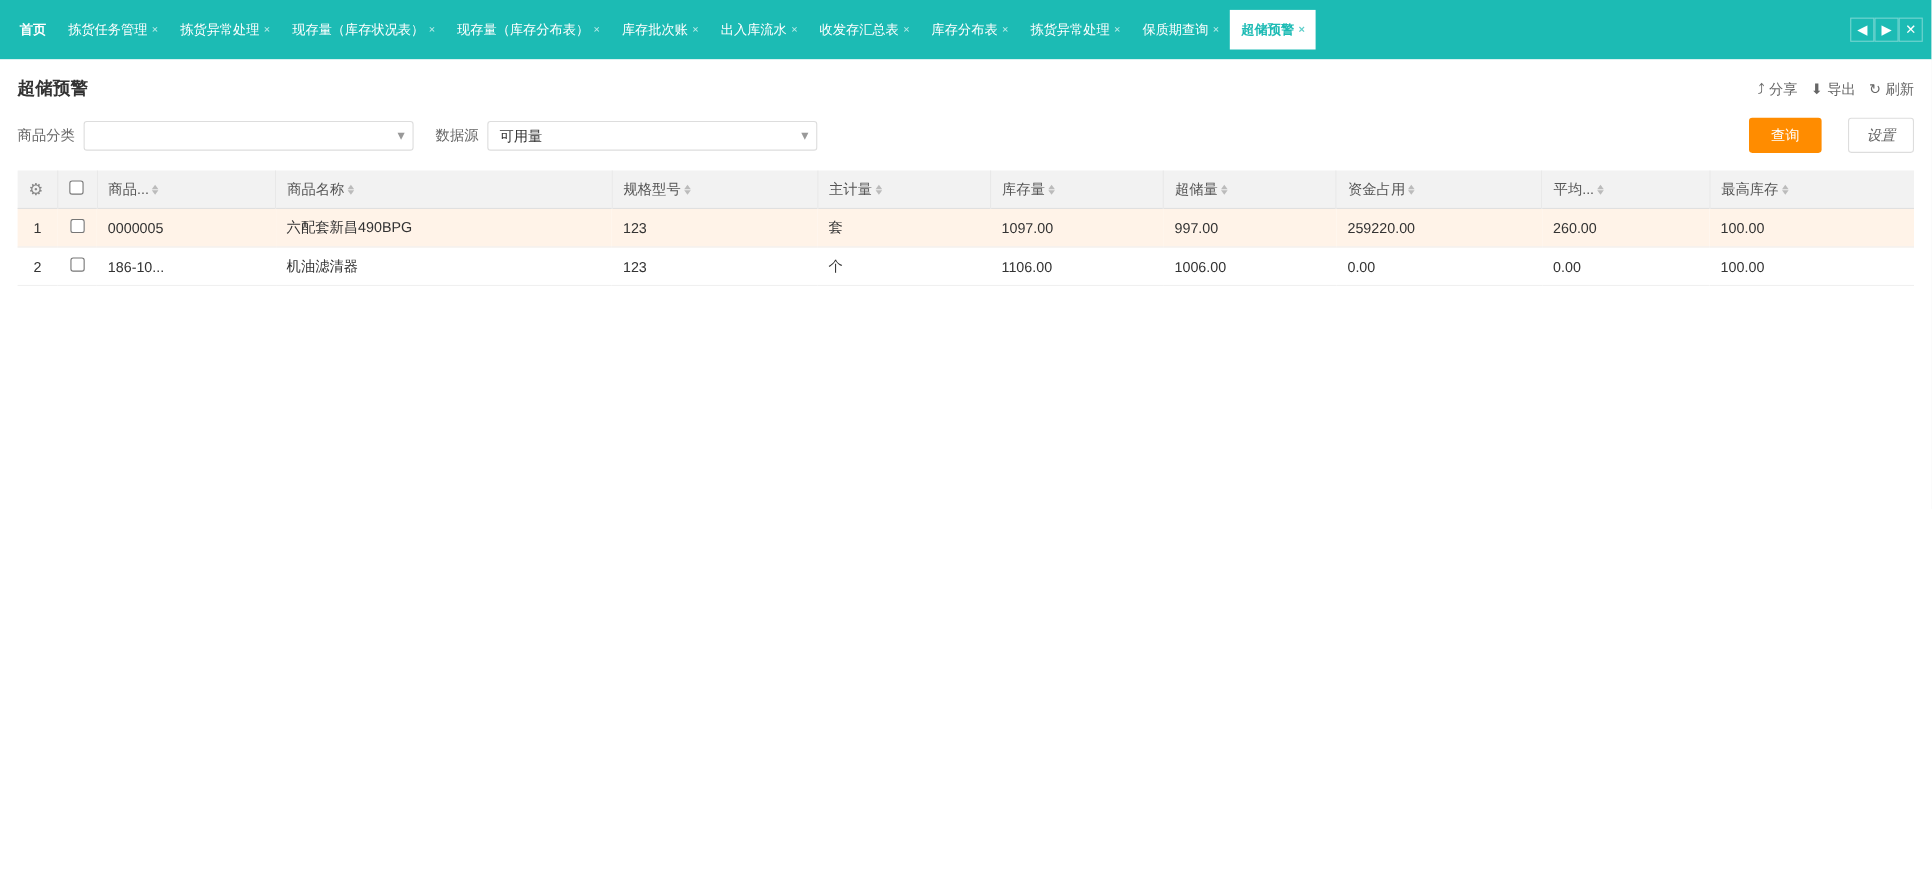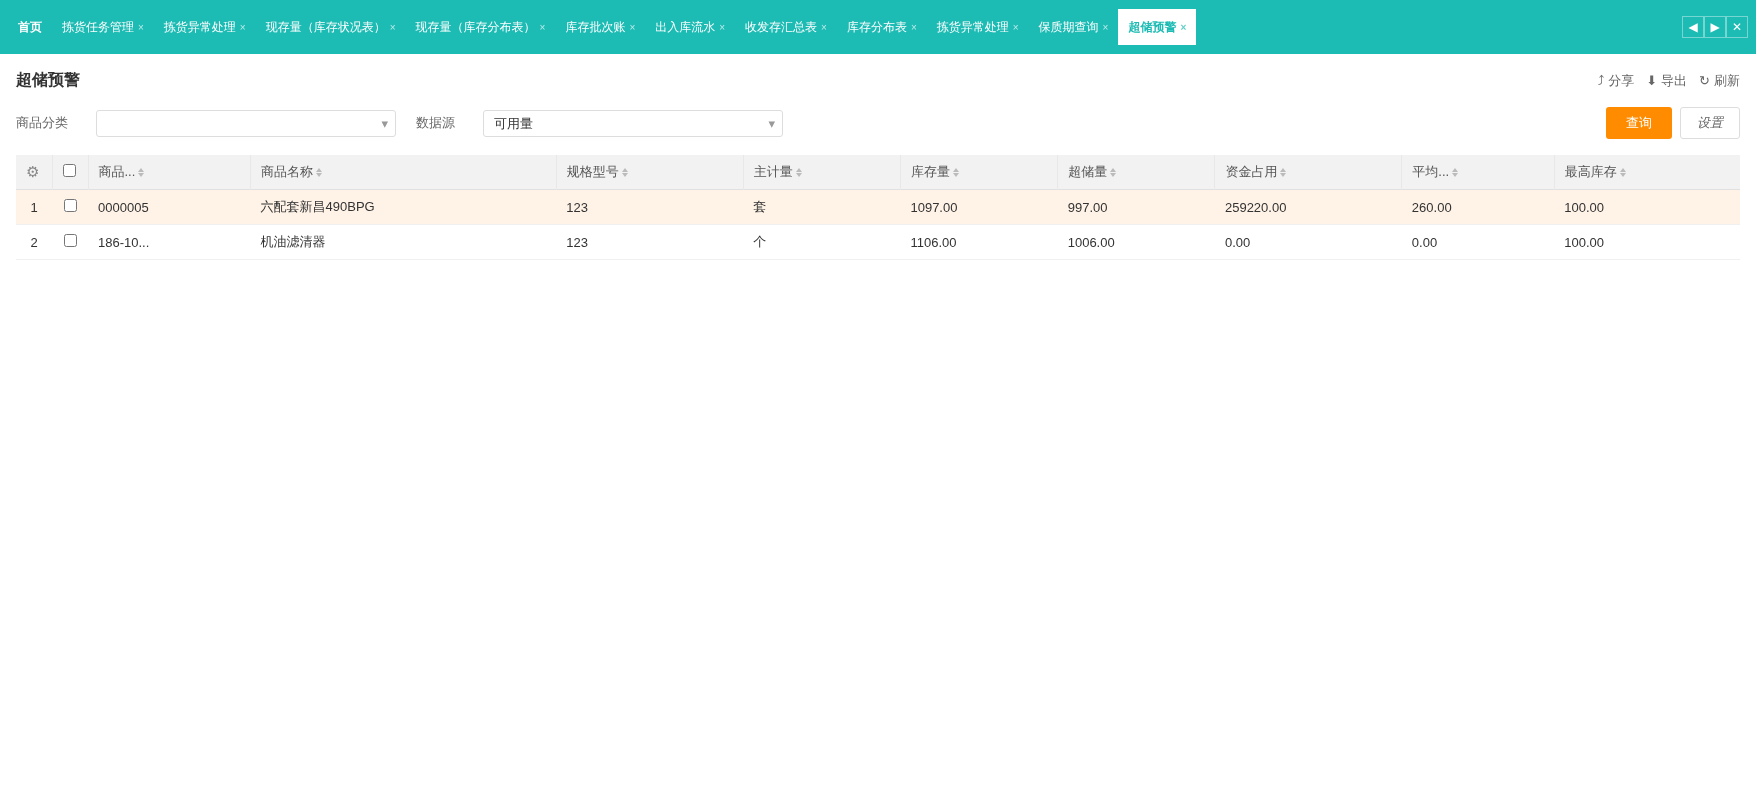--- a/index.html
+++ b/index.html
@@ -107,38 +107,37 @@
       border: 1px solid #ddd;
       border-radius: 3px;
       padding: 5px 28px 5px 10px;
       font-size: 13px;
       color: #333;
       background: #fff;
       appearance: none;
       min-width: 200px;
       cursor: pointer;
       position: relative;
-      margin-left: 20px;
     }
     .filter-select-wrap {
       position: relative;
       display: inline-block;
     }
     .filter-select-wrap::after {
       content: '▾';
       position: absolute;
       right: 8px;
       top: 50%;
       transform: translateY(-50%);
       color: #999;
       pointer-events: none;
     }
     .filter-actions {
       display: flex;
-      gap: 8px;
+      gap: 24px;
       margin-left: auto;
     }
     .btn-query {
       background: #ff8c00;
       color: #fff;
       border: none;
       padding: 6px 20px;
       border-radius: 3px;
       cursor: pointer;
       font-size: 13px;

